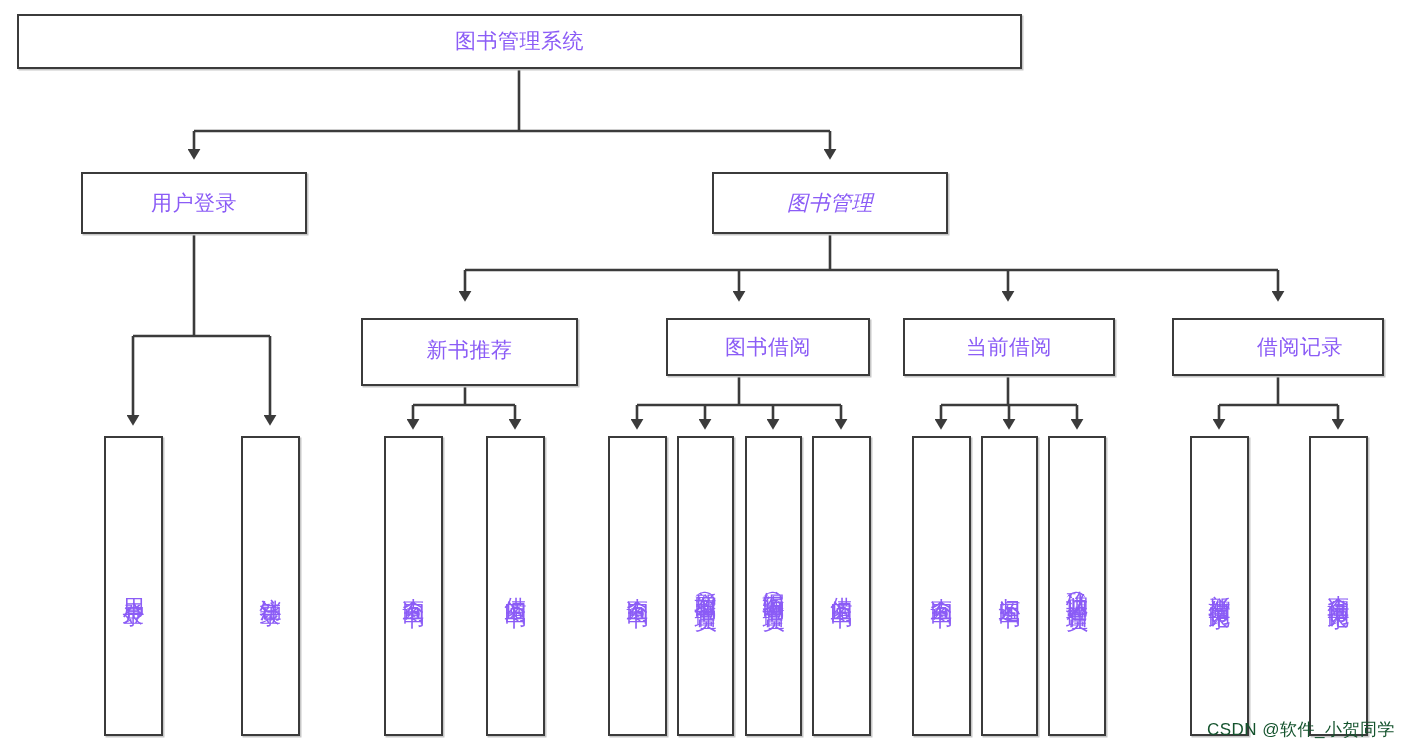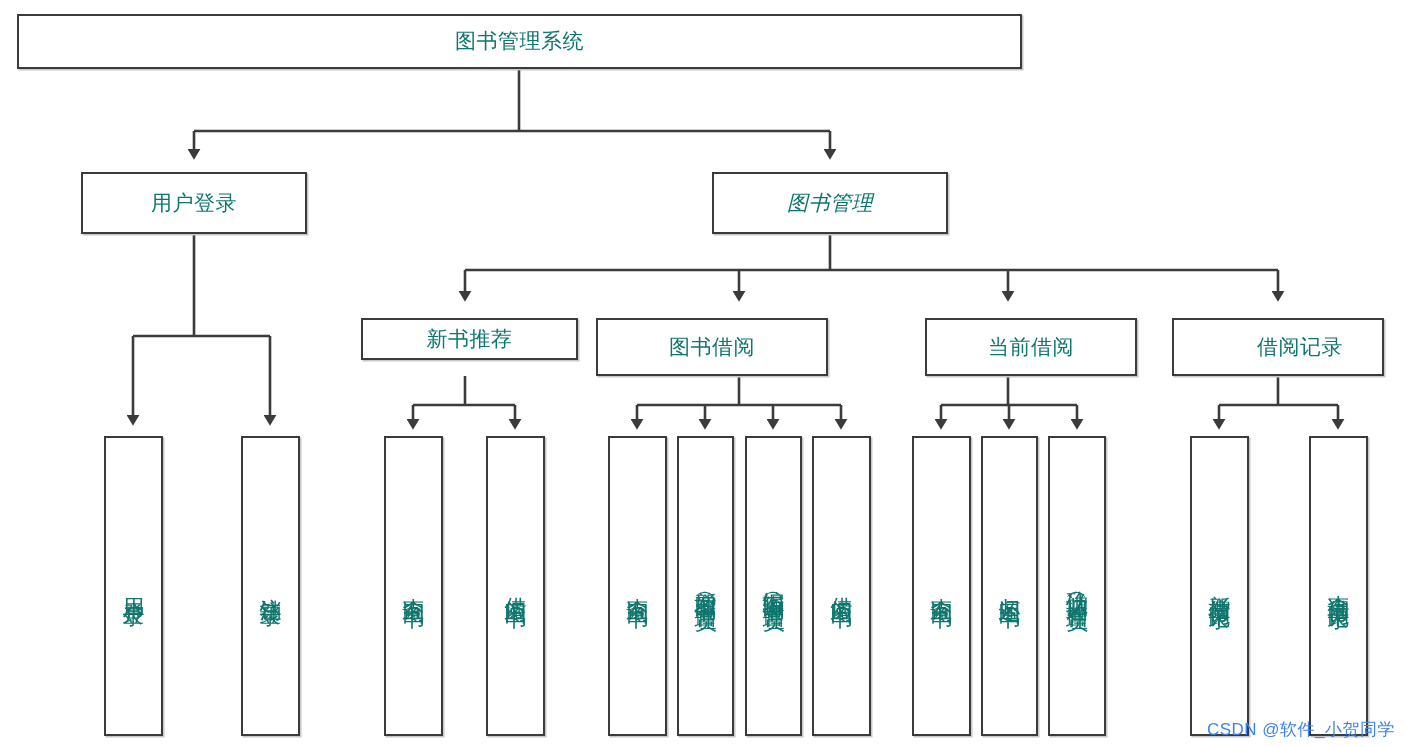--- a/index.html
+++ b/index.html
@@ -31,21 +31,21 @@
     box-sizing: border-box;
     background: #ffffff;
     border: 2px solid #3b3b3b;
     box-shadow: 1.5px 1.5px 0 0 #c7c7c7;
     display: flex;
     align-items: center;
     justify-content: center;
     z-index: 2;
   }
   .node-label {
-    color: #0f766e;
+    color: #8b5cf6;
     font-size: 21px;
     line-height: 1.18;
     letter-spacing: 0.5px;
     white-space: nowrap;
     text-align: right;
   }
   .node.vertical .node-label {
     writing-mode: vertical-rl;
     text-orientation: upright;
     letter-spacing: 3px;
@@ -53,21 +53,21 @@
   }
   .node.vertical {
     align-items: center;
     justify-content: center;
   }
   .watermark {
     position: absolute;
     right: 10px;
     bottom: 6px;
     font-size: 17px;
-    color: #3b82f6;
+    color: #14532d;
     letter-spacing: 0.5px;
     white-space: nowrap;
     z-index: 3;
     font-family: "Liberation Sans", "DejaVu Sans", sans-serif;
   }
 </style>
 </head>
 <body>
 
 <div id="diagram-root">
@@ -130,29 +130,29 @@
   </div>
 
   <div class="node" style="left:81px; top:172px; width:226px; height:62px;">
     <span class="node-label">用户登录</span>
   </div>
 
   <div class="node" style="left:712px; top:172px; width:236px; height:62px;font-style:italic;">
     <span class="node-label">图书管理</span>
   </div>
 
-  <div class="node" style="left:361px; top:318px; width:217px; height:42px;">
+  <div class="node" style="left:361px; top:318px; width:217px; height:68px;font-family:Liberation Mono, monospace;">
     <span class="node-label">新书推荐</span>
   </div>
 
-  <div class="node" style="left:596px; top:318px; width:232px; height:58px;">
+  <div class="node" style="left:666px; top:318px; width:204px; height:58px;">
     <span class="node-label">图书借阅</span>
   </div>
 
-  <div class="node" style="left:925px; top:318px; width:212px; height:58px;">
+  <div class="node" style="left:903px; top:318px; width:212px; height:58px;">
     <span class="node-label">当前借阅</span>
   </div>
 
   <div class="node" style="left:1172px; top:318px; width:212px; height:58px;padding-left:44px;">
     <span class="node-label">借阅记录</span>
   </div>
 
   <div class="node vertical" style="left:104px; top:436px; width:59px; height:300px;">
     <span class="node-label">用户登录</span>
   </div>

